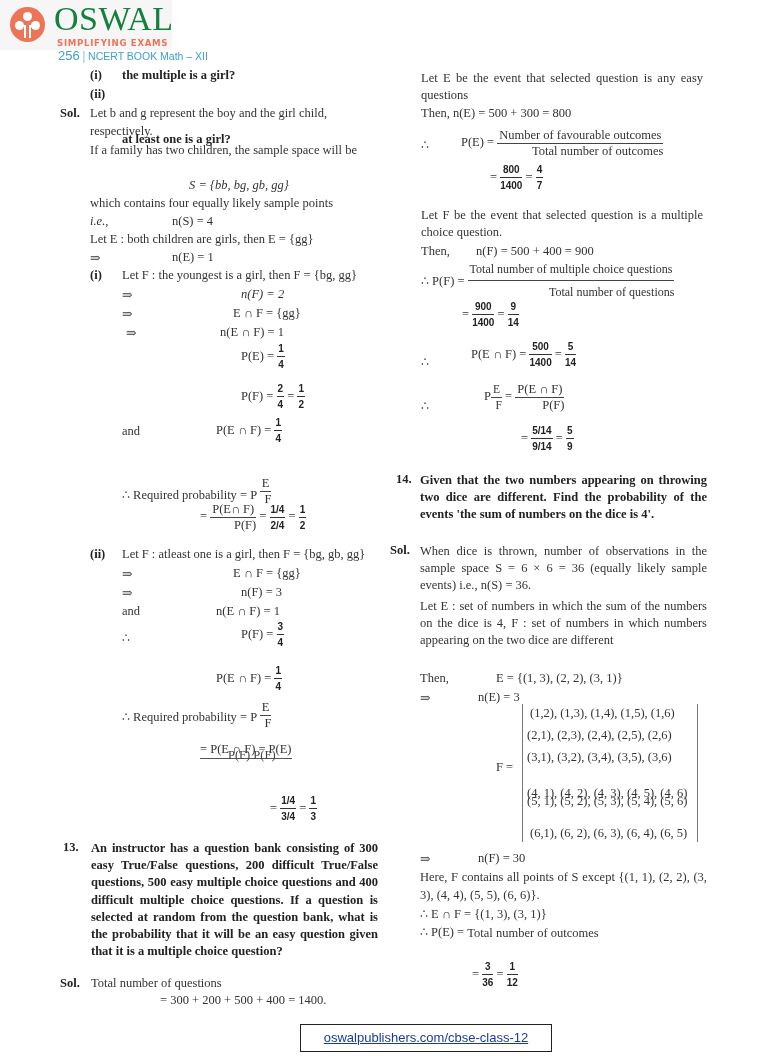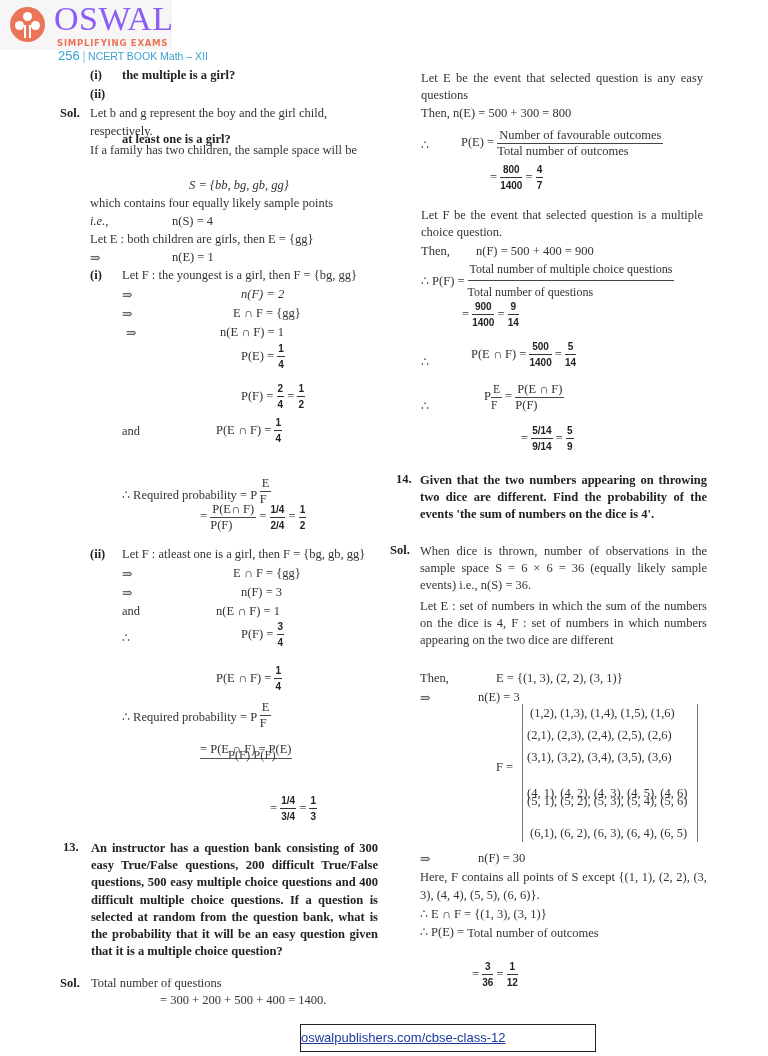--- a/index.html
+++ b/index.html
@@ -6,37 +6,37 @@
   body {
     width: 768px; height: 1056px; background: #ffffff; position: relative; overflow: hidden;
     font-family: "Liberation Serif", "DejaVu Serif", serif; color: #333;
     font-size: 12.5px;
   }
   .abs { position: absolute; white-space: nowrap; }
   .logo { position: absolute; left: 0; top: 0; width: 172px; height: 50px; background: #f6f6f6; }
   .logo-circle { position: absolute; left: 10px; top: 7px; width: 35px; height: 35px; border-radius: 50%; background: #ec7558; }
   .logo-circle .d { position: absolute; width: 9px; height: 9px; background: #fff; border-radius: 50%; }
   .logo-circle .stem { position: absolute; width: 2px; background: #fff; }
-  .logo-word { position: absolute; left: 54px; top: 2px; font-family: "Liberation Serif", serif; font-size: 34px; color: #8b5cf6; letter-spacing: 0.5px; line-height: 34px; }
+  .logo-word { position: absolute; left: 54px; top: 2px; font-family: "Liberation Serif", serif; font-size: 34px; color: #15803d; letter-spacing: 0.5px; line-height: 34px; }
   .logo-tag { position: absolute; left: 57px; top: 38px; font-family: "DejaVu Sans", sans-serif; font-size: 8.6px; font-weight: bold; color: #ec7558; letter-spacing: 0.7px; }
   .pagehead { position: absolute; left: 58px; top: 48px; color: #3aa0d0; font-size: 12px; }
   .pagehead .num { font-family: "Liberation Sans", sans-serif; font-size: 13px; }
   .pagehead .sep { margin: 0 3px; }
   .pagehead .ttl { font-family: "Liberation Sans", sans-serif; font-size: 10.5px; }
   b, .b { font-weight: bold; color: #222; }
   i, .it { font-style: italic; }
   .frac { display: inline-block; vertical-align: middle; text-align: center; font-family: "Liberation Sans", sans-serif; font-weight: bold; font-size: 10px; color: #222; }
   .frac .n { display: block; border-bottom: 1px solid #333; padding: 0 1px; line-height: 14px; }
   .frac .d { display: block; line-height: 15px; }
-  .sfrac { display: inline-block; vertical-align: middle; text-align: left; }
+  .sfrac { display: inline-block; vertical-align: middle; text-align: right; }
   .sfrac .n { display: block; border-bottom: 1px solid #444; padding: 0 2px; line-height: 15px; }
   .sfrac .d { display: block; line-height: 15px; }
   .just { white-space: normal; text-align: justify; }
   .setline { font-size: 12.5px; }
-  .footer-box { position: absolute; left: 300px; top: 1024px; width: 296px; height: 28px; border: 1.5px solid #222; box-sizing: border-box; line-height: 25px; }
+  .footer-box { position: absolute; left: 300px; top: 1024px; width: 252px; height: 28px; border: 1.5px solid #222; box-sizing: border-box; text-align: center; line-height: 25px; }
   .footer-box a { color: #1a3a9e; text-decoration: underline; font-family: "Liberation Sans", sans-serif; font-size: 13px; }
 </style>
 </head>
 <body>
 
 <div class="logo">
   <div class="logo-circle">
     <div class="d" style="left:13px;top:5px;"></div>
     <div class="d" style="left:5px;top:14px;"></div>
     <div class="d" style="left:21px;top:14px;"></div>

